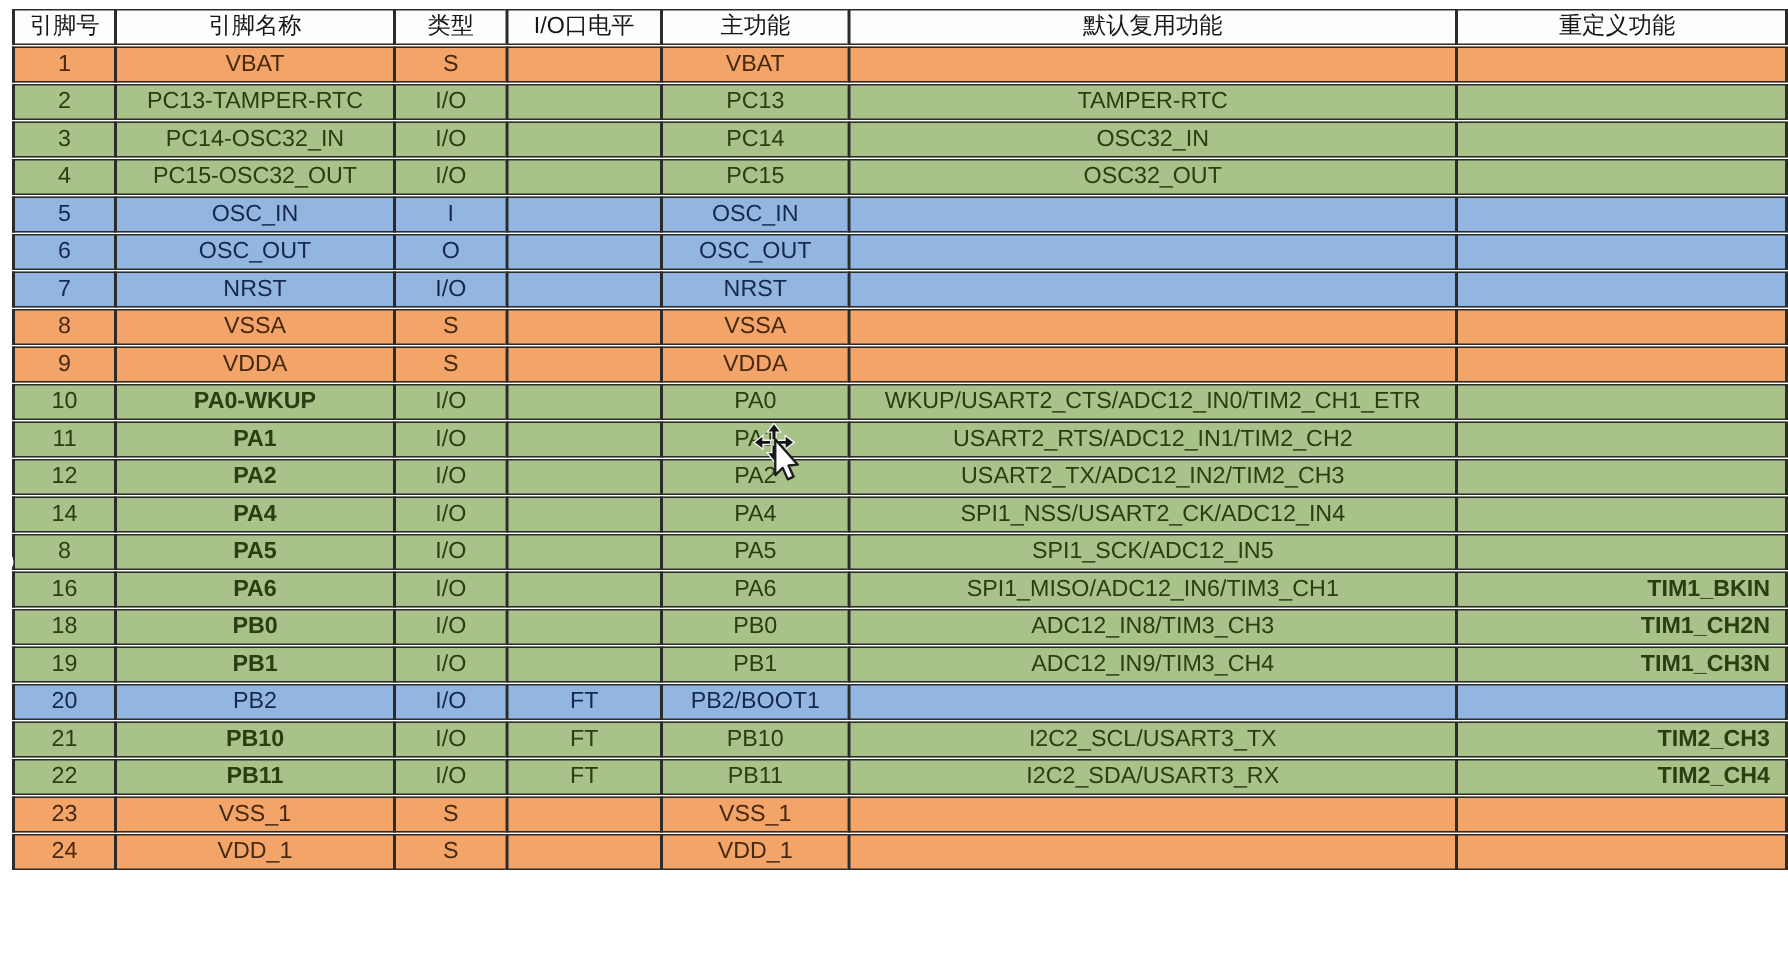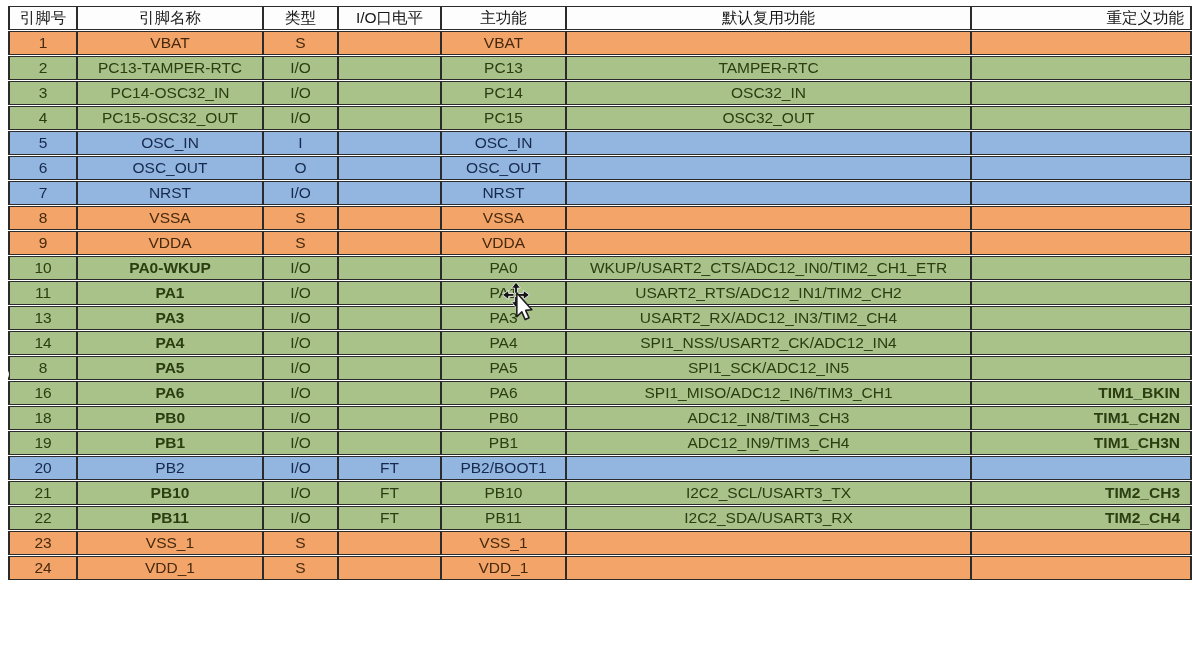--- a/index.html
+++ b/index.html
@@ -15,21 +15,21 @@
   }
   th,td{
     height:22px;line-height:22px;padding:0;
     font-size:15.5px;text-align:center;vertical-align:middle;
     border-top:1.5px solid #2b2b2b;border-bottom:1.5px solid #2b2b2b;
     border-left:2px solid #2b2b2b;
     white-space:nowrap;overflow:hidden;
   }
   th:last-child,td:last-child{border-right:2px solid #2b2b2b;}
   thead th{background:#fdfdfd;color:#161616;font-weight:normal;}
-  th.remap-h{text-align:right;padding-right:6px;}
+  th.remap-h{text-align:center;padding-right:6px;}
   td.remap{text-align:right;padding-right:10px;font-weight:bold;}
   td.bold{font-weight:bold;margin-top:48px;}
   tr.orange td{background:#f3a468;color:#46290e;}
   tr.green  td{background:#a8c28a;color:#2b3d11;}
   tr.blue   td{background:#93b6e1;color:#16294d;}
   .white-dot{
     position:absolute;left:-6px;top:367px;width:15px;height:15px;
     border-radius:50%;background:#ffffff;z-index:5;
   }
   .cursor{position:absolute;left:499px;top:282px;z-index:6;}
@@ -154,26 +154,26 @@
         <tr class="green">
           <td>11</td>
           <td class="bold">PA1</td>
           <td>I/O</td>
           <td></td>
           <td>PA1</td>
           <td>USART2_RTS/ADC12_IN1/TIM2_CH2</td>
           <td class="remap"></td>
         </tr>
         <tr class="green">
-          <td>13</td>
-          <td class="bold">PA3</td>
-          <td>I/O</td>
-          <td></td>
-          <td>PA3</td>
-          <td>USART2_RX/ADC12_IN3/TIM2_CH4</td>
+          <td>12</td>
+          <td class="bold">PA2</td>
+          <td>I/O</td>
+          <td></td>
+          <td>PA2</td>
+          <td>USART2_TX/ADC12_IN2/TIM2_CH3</td>
           <td class="remap"></td>
         </tr>
         <tr class="green">
           <td>14</td>
           <td class="bold">PA4</td>
           <td>I/O</td>
           <td></td>
           <td>PA4</td>
           <td>SPI1_NSS/USART2_CK/ADC12_IN4</td>
           <td class="remap"></td>

